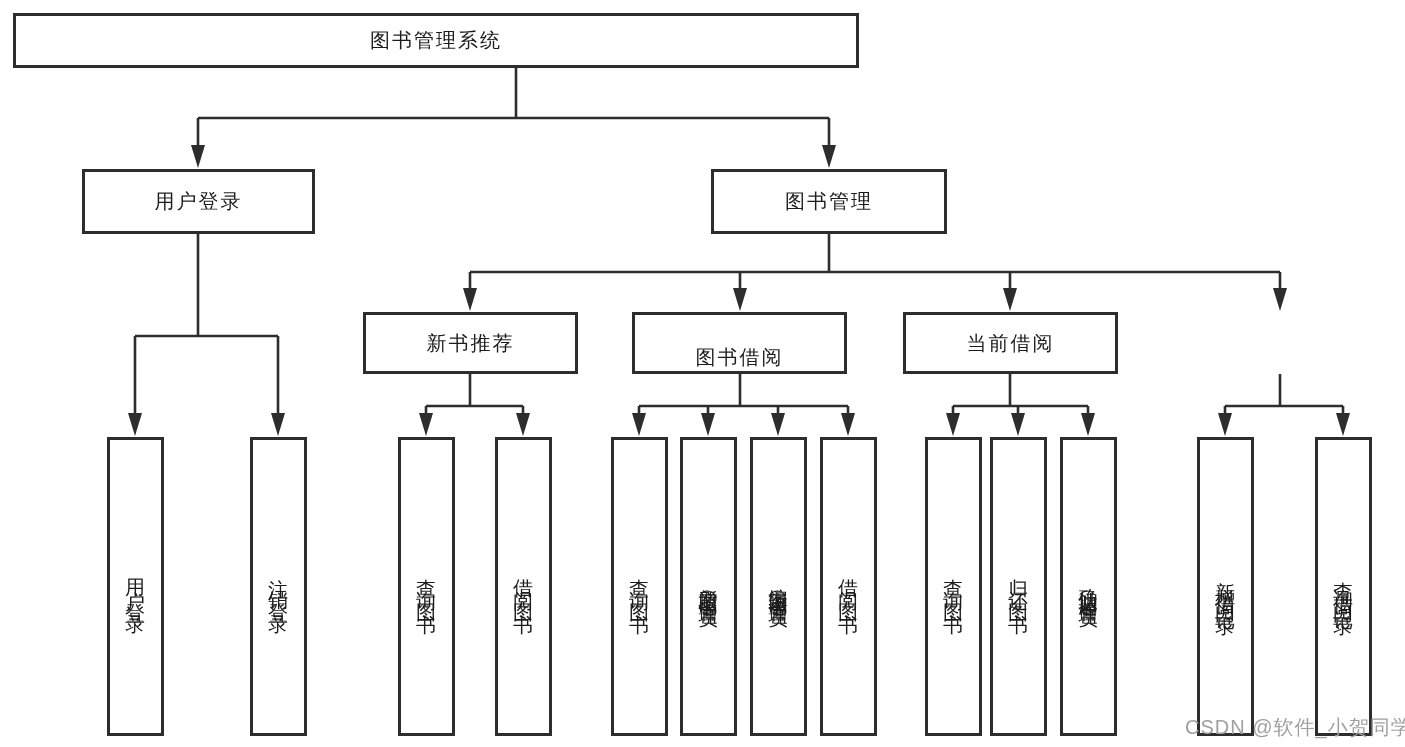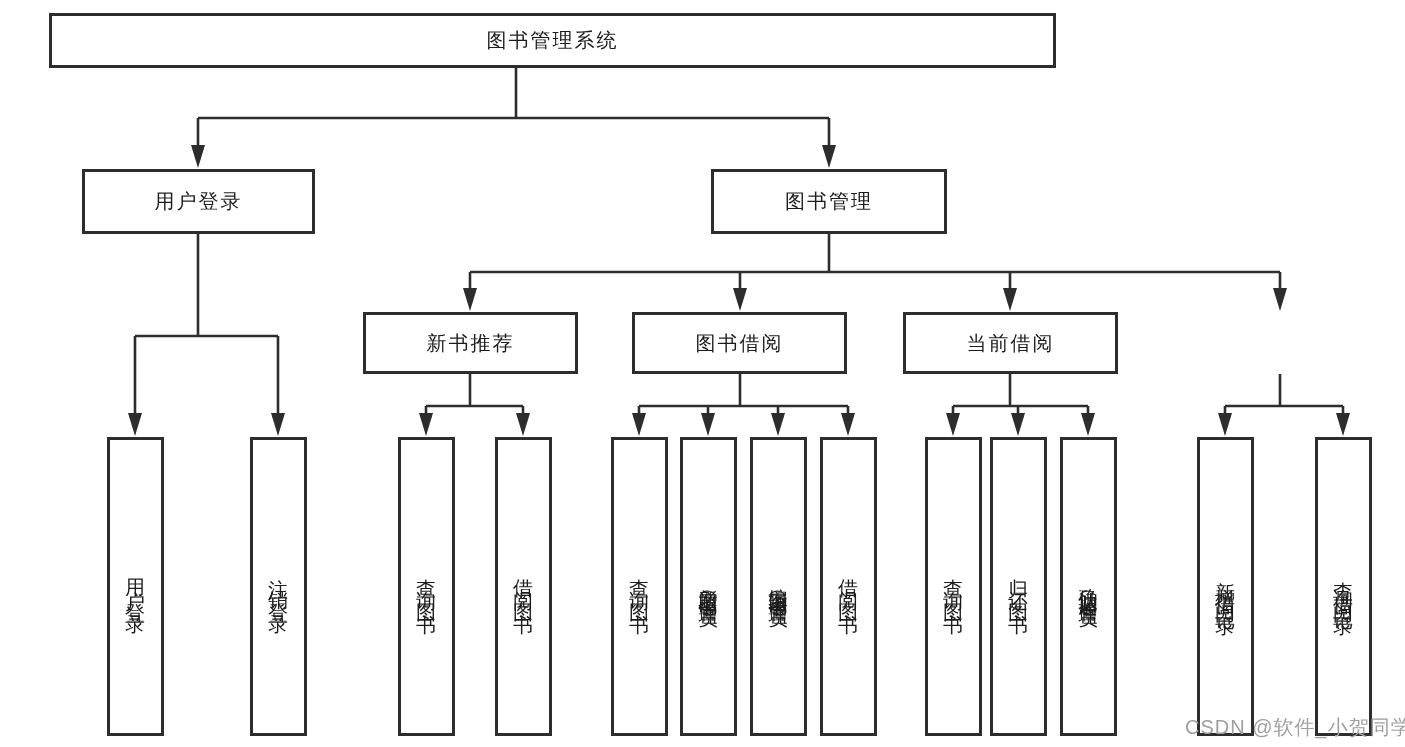--- a/index.html
+++ b/index.html
@@ -94,35 +94,35 @@
       <polygon class="arrowhead" points="771,413 785,413 778,436"></polygon>
       <polygon class="arrowhead" points="841,413 855,413 848,436"></polygon>
       <polygon class="arrowhead" points="946,413 960,413 953,436"></polygon>
       <polygon class="arrowhead" points="1011,413 1025,413 1018,436"></polygon>
       <polygon class="arrowhead" points="1081,413 1095,413 1088,436"></polygon>
       <polygon class="arrowhead" points="1218,413 1232,413 1225,436"></polygon>
       <polygon class="arrowhead" points="1336,413 1350,413 1343,436"></polygon>
     </g>
   </svg>
 
-  <div class="node" style="left:13px; top:13px; width:1007px; height:55px;margin-left:36px;">
+  <div class="node" style="left:13px; top:13px; width:846px; height:55px;">
     <span>图书管理系统</span>
   </div>
 
   <div class="node" style="left:82px; top:169px; width:233px; height:65px;">
     <span>用户登录</span>
   </div>
   <div class="node" style="left:711px; top:169px; width:236px; height:65px;text-align:right;">
     <span>图书管理</span>
   </div>
 
   <div class="node" style="left:363px; top:312px; width:215px; height:62px;">
     <span>新书推荐</span>
   </div>
-  <div class="node" style="left:632px; top:312px; width:215px; height:62px;">
+  <div class="node" style="left:632px; top:312px; width:215px; height:62px;align-items:flex-end;">
     <span>图书借阅</span>
   </div>
   <div class="node" style="left:903px; top:312px; width:215px; height:62px;align-items:center;">
     <span>当前借阅</span>
   </div>
 
   <div class="leaf" style="left:107px;">
     <span class="vtext sp-wide">用户登录</span>
   </div>
   <div class="leaf" style="left:250px;">

